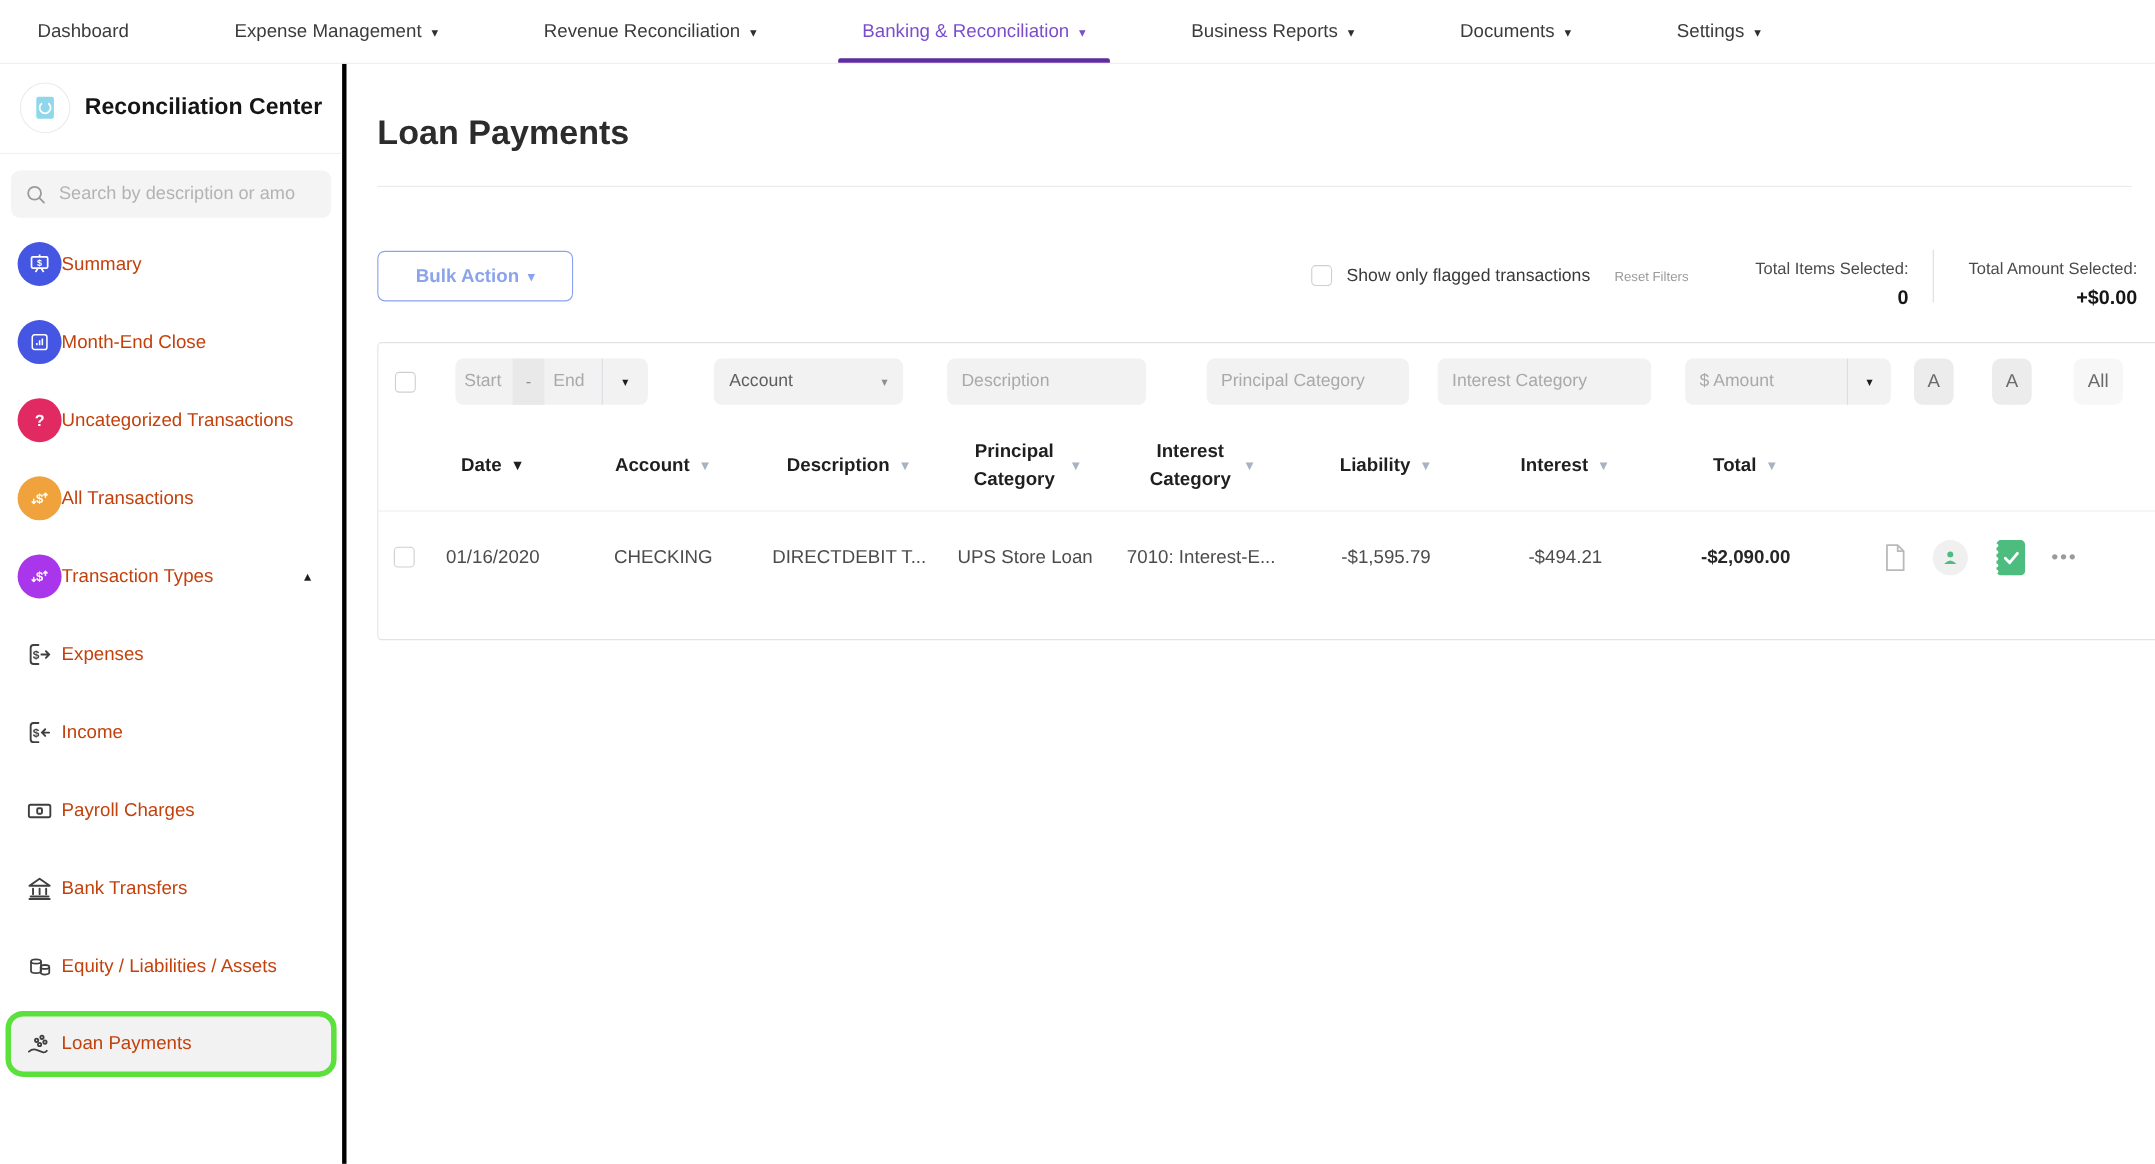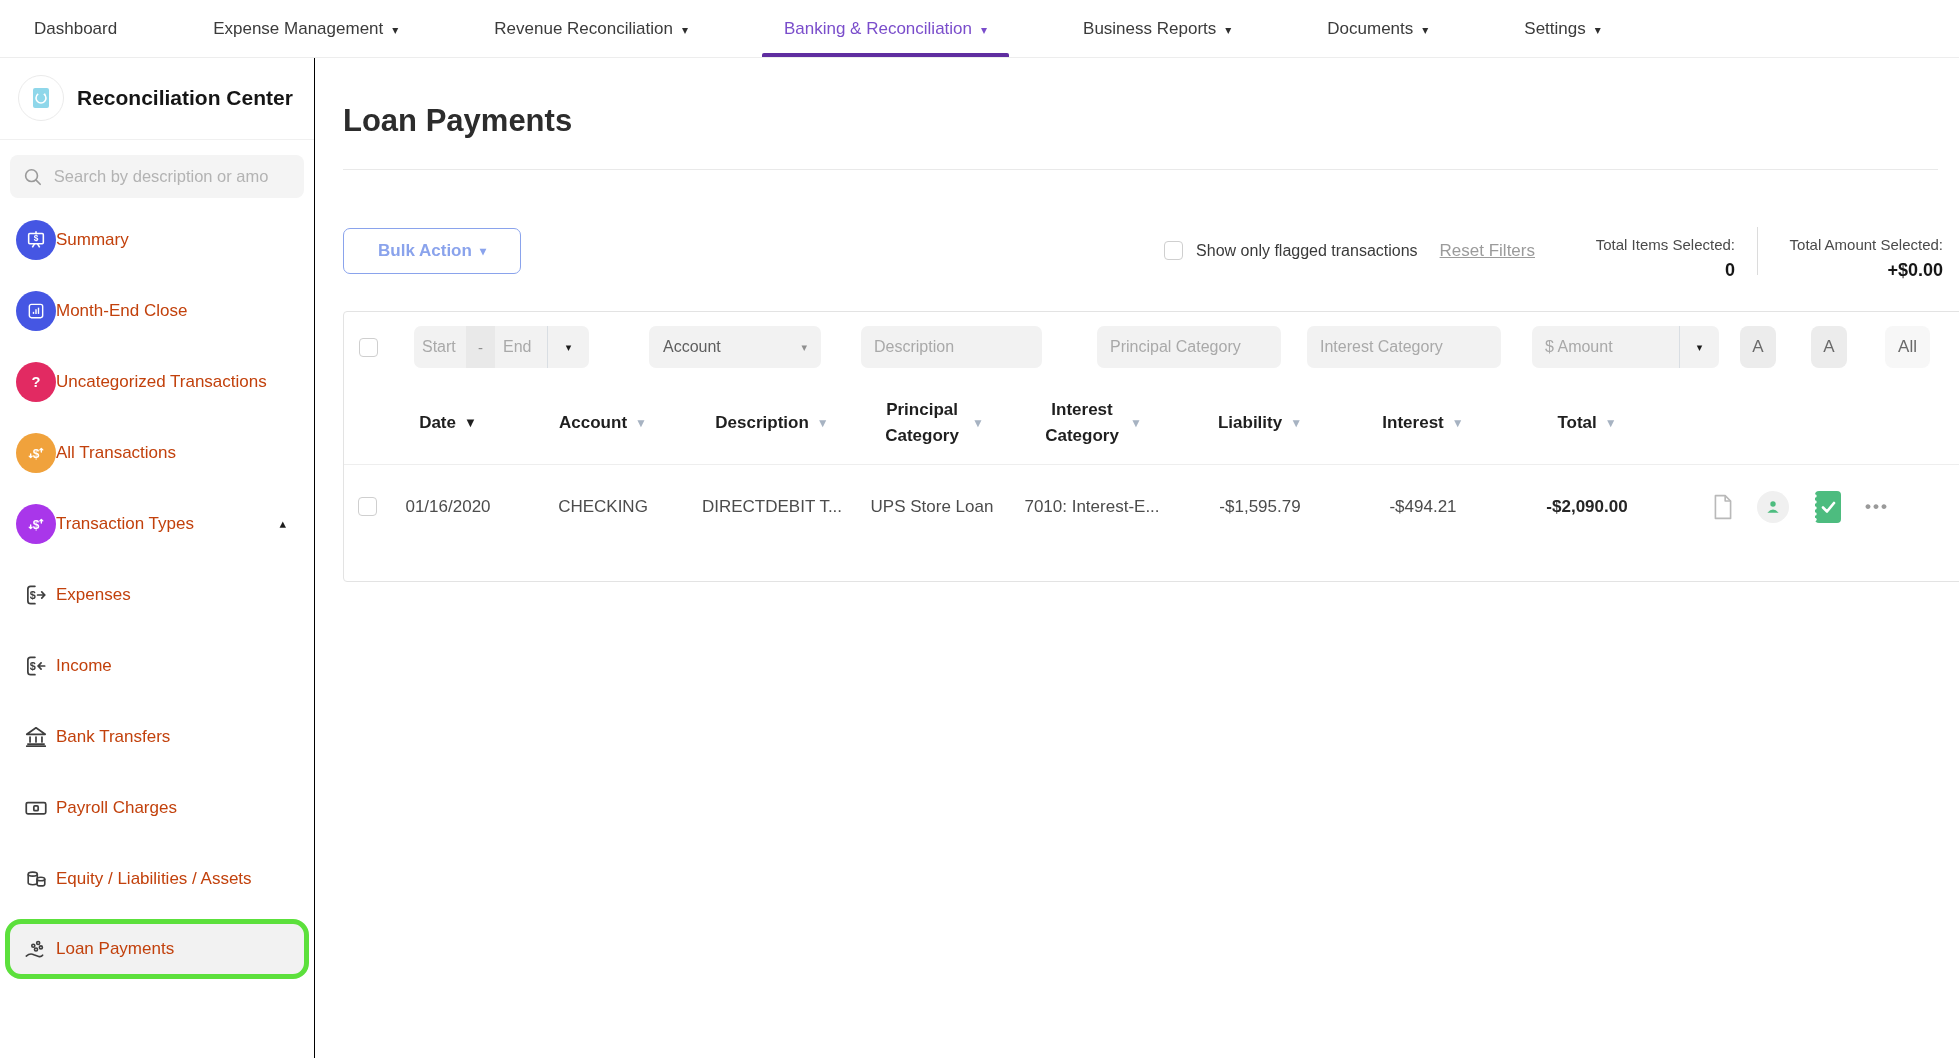--- a/index.html
+++ b/index.html
@@ -14,21 +14,21 @@
   .nav-item:nth-child(1){ margin-left:20px; }
   .nav-item{ margin-left:68px; }
   .nav-caret { font-size:12px; color:#2e2e2e; transform:translateY(1px); }
   .nav-item.active { color:#7a4dcb; font-weight:400; }
   .nav-item.active .nav-caret { color:#7a4dcb; }
   .nav-item.active::after { content:""; position:absolute; left:-8px; right:-8px; bottom:0;
                             height:4px; background:#5f2da0; border-radius:2px 2px 0 0; }
 
   
   .sidebar { position:absolute; top:57px; left:0; width:315px; height:1001px; background:#fff;
-             border-right:1px solid #000000; }
+             border-right:4px solid #000000; }
   .side-header { height:83px; display:flex; align-items:center; padding-left:18px;
                  border-bottom:1px solid #f0f0f0; }
   .logo-circle { width:46px; height:46px; border-radius:50%; border:1px solid #ebebeb;
                  display:flex; align-items:center; justify-content:center; background:#fff; }
   .side-title { margin-left:13px; font-size:21px; font-weight:700; color:#151515; }
   .search-wrap { margin:15px 10px 6px 10px; height:43px; background:#f4f4f4; border-radius:8px;
                  display:flex; align-items:center; padding:0 12px; }
   .search-wrap input { border:none; outline:none; background:transparent; font-size:16.5px;
                        color:#3c3c3c; margin-left:10px; width:240px;
                        font-family:"Liberation Sans", sans-serif; }
@@ -57,21 +57,21 @@
   .toolbar { margin-top:50px; width:1600px; display:flex; align-items:center; }
   .bulk-btn { width:178px; height:46px; border:1px solid #8aa3ec; border-radius:7px; background:#fff;
               color:#8aa3ec; font-weight:700; font-size:17px; display:flex; align-items:center;
               justify-content:center; gap:8px; cursor:pointer;
               font-family:"Liberation Sans", sans-serif; }
   .bulk-btn .bcaret { font-size:12px; }
   .cb { width:19px; height:19px; border:1px solid #cfcfcf; border-radius:4px; background:#fff;
         flex:none; cursor:pointer; }
   .flag-wrap { display:flex; align-items:center; gap:13px; margin-left:auto; }
   .flag-lbl { font-size:16px; color:#3a3a3a; }
-  .reset { margin-left:22px; font-size:17px; color:#9b9b9b; cursor:pointer;text-decoration:underline; }
+  .reset { margin-left:22px; font-size:12px; color:#9b9b9b; cursor:pointer; }
   .stat { margin-left:48px; width:152px; text-align:right;margin-top:16px; }
   .stat .lab { font-size:15px; color:#4a4a4a; }
   .stat .val { margin-top:7px; font-size:18px; font-weight:700; color:#161616; }
   .stat-div { width:1px; height:48px; background:#dcdcdc; margin-left:22px; }
   .stat.amount { margin-left:22px; width:163px; }
 
   
   .panel { margin-top:30px; width:1813px; border:1px solid #e3e3e3; border-radius:4px;
            background:#fff; }
   .filter-row { height:70px; display:flex; align-items:center; }
@@ -252,40 +252,40 @@
         <path d="M11 4 H7 a2.5 2.5 0 0 0 -2.5 2.5 V17.5 A2.5 2.5 0 0 0 7 20 H11"></path>
         <text x="9" y="15.8" text-anchor="middle" font-size="10" fill="#3f3f3f" stroke="none" font-weight="bold">$</text>
         <path d="M20 12 H14 M16.7 9.2 L14 12 l2.7 2.8"></path>
       </svg>
     </span>
     <span class="s-lbl">Income</span>
   </div>
 
   <div class="s-item">
     <span class="s-ic">
+      <svg width="26" height="26" viewBox="0 0 24 24" fill="none" stroke="#3f3f3f" stroke-width="1.6">
+        <rect x="3" y="7" width="18" height="10.5" rx="1.5"></rect>
+        <rect x="10" y="10" width="4" height="4.5" rx="1"></rect>
+      </svg>
+    </span>
+    <span class="s-lbl">Payroll Charges</span>
+  </div>
+
+  <div class="s-item">
+    <span class="s-ic">
       <svg width="26" height="26" viewBox="0 0 24 24" fill="none" stroke="#3f3f3f" stroke-width="1.6" stroke-linecap="round" stroke-linejoin="round">
         <path d="M3.5 9.5 L12 3.5 L20.5 9.5 Z"></path>
         <line x1="6.5" y1="12" x2="6.5" y2="16.5"></line>
           <line x1="12" y1="12" x2="12" y2="16.5"></line>
           <line x1="17.5" y1="12" x2="17.5" y2="16.5"></line>
         <line x1="4.5" y1="18.5" x2="19.5" y2="18.5"></line>
           <line x1="3.5" y1="20.5" x2="20.5" y2="20.5"></line>
       </svg>
     </span>
     <span class="s-lbl">Bank Transfers</span>
-  </div>
-
-  <div class="s-item">
-    <span class="s-ic">
-      <svg width="26" height="26" viewBox="0 0 24 24" fill="none" stroke="#3f3f3f" stroke-width="1.6">
-        <rect x="3" y="7" width="18" height="10.5" rx="1.5"></rect>
-        <rect x="10" y="10" width="4" height="4.5" rx="1"></rect>
-      </svg>
-    </span>
-    <span class="s-lbl">Payroll Charges</span>
   </div>
 
   <div class="s-item">
     <span class="s-ic">
       <svg width="26" height="26" viewBox="0 0 24 24" fill="none" stroke="#3f3f3f" stroke-width="1.5">
         <ellipse cx="9" cy="7.5" rx="4.2" ry="1.8"></ellipse>
         <path d="M4.8 7.5 V15.5 a4.2 1.8 0 0 0 8.4 0 V7.5"></path>
         <ellipse cx="16.5" cy="12" rx="3.6" ry="1.6"></ellipse>
         <path d="M12.9 12 V16.8 a3.6 1.6 0 0 0 7.2 0 V12"></path>
       </svg>

